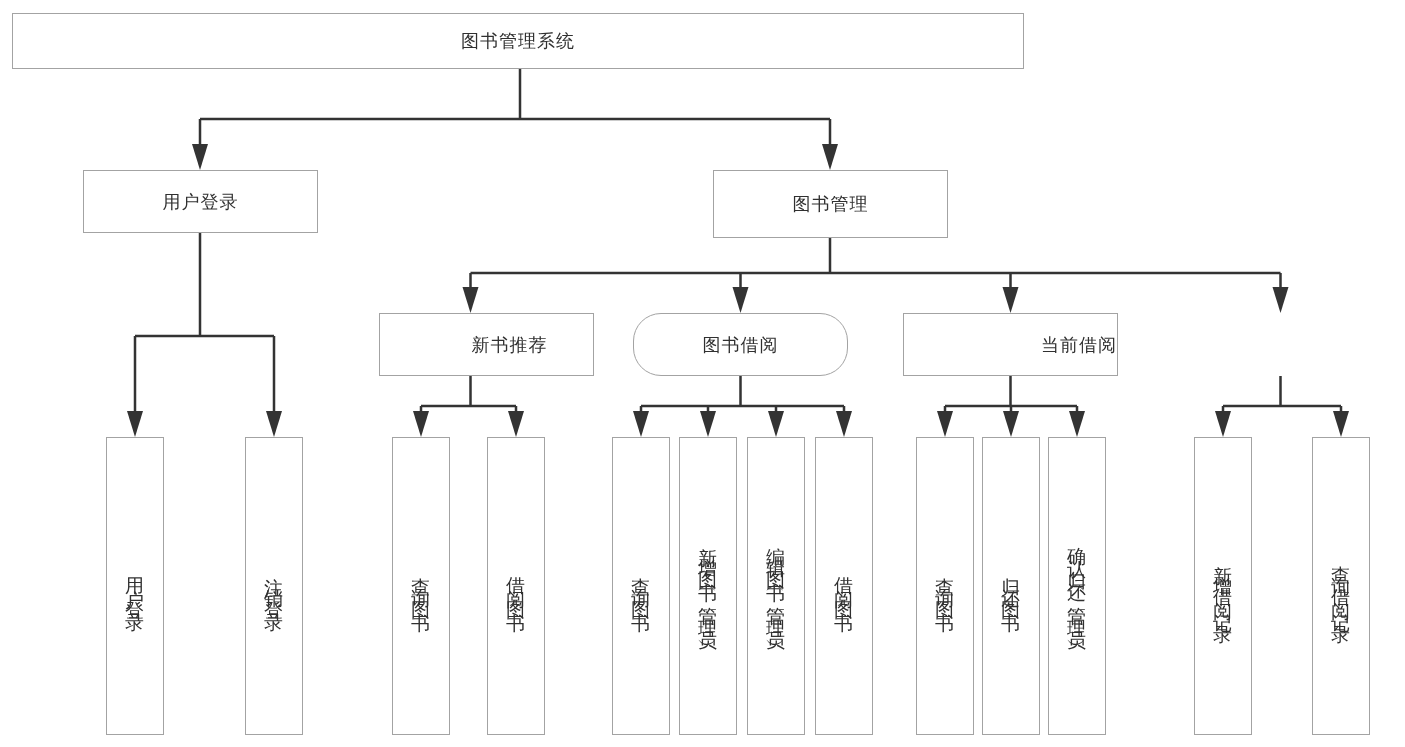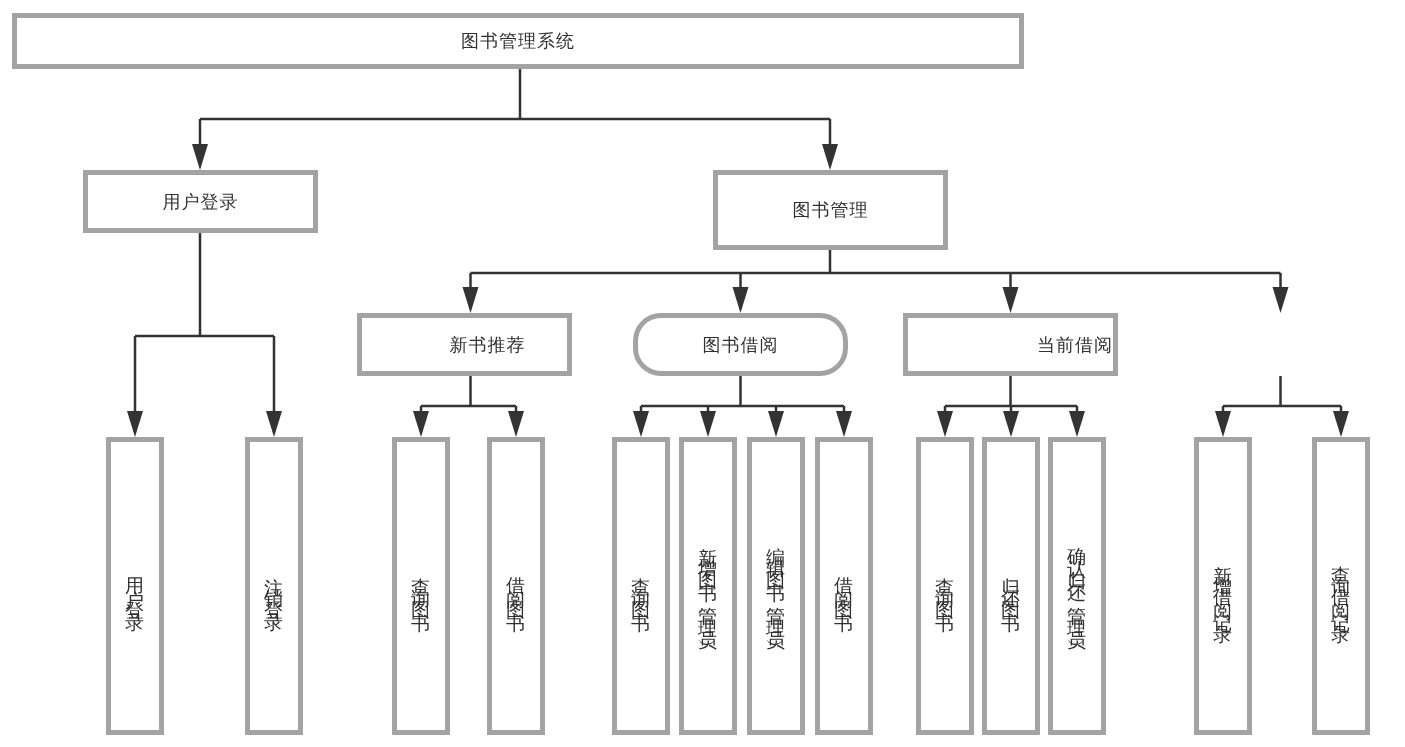--- a/index.html
+++ b/index.html
@@ -18,21 +18,21 @@
   .connectors {
     position: absolute;
     left: 0;
     top: 0;
     z-index: 0;
   }
   .hbox, .vbox {
     position: absolute;
     box-sizing: border-box;
     background: #ffffff;
-    border: 5px solid #a3a3a3;
+    border: 1px solid #a3a3a3;
     display: flex;
     align-items: center;
     justify-content: center;
     z-index: 1;
   }
   .hbox span {
     font-size: 18px;
     color: #303030;
     letter-spacing: 1px;
     white-space: nowrap;
@@ -40,23 +40,23 @@
   .vbox span {
     writing-mode: vertical-rl;
     text-orientation: mixed;
     font-size: 19px;
     line-height: 1;
     letter-spacing: 12px;
     color: #303030;
   }
   .root-box { left: 12px; top: 13px; width: 1012px; height: 56px; }
   .lv2-a { left: 83px;  top: 170px; width: 235px; height: 63px; }
-  .lv2-b { left: 713px; top: 170px; width: 235px; height: 80px; }
+  .lv2-b { left: 713px; top: 170px; width: 235px; height: 68px; }
   .lv3   { top: 313px; width: 215px; height: 63px; }
-  .lv3-a { left: 357px; padding-left: 46px; }
+  .lv3-a { left: 379px; padding-left: 46px; }
   .lv3-b { left: 633px; border-radius: 28px; }
   .lv3-c { left: 903px; justify-content: flex-end; }
   .lv3-d { left: 1173px; }
   .leaf  { top: 437px; width: 58px; height: 298px; }
   .leaf-1  { left: 106px; }
   .leaf-2  { left: 245px; }
   .leaf-3  { left: 392px; }
   .leaf-4  { left: 487px; }
   .leaf-5  { left: 612px; }
   .leaf-6  { left: 679px; }

